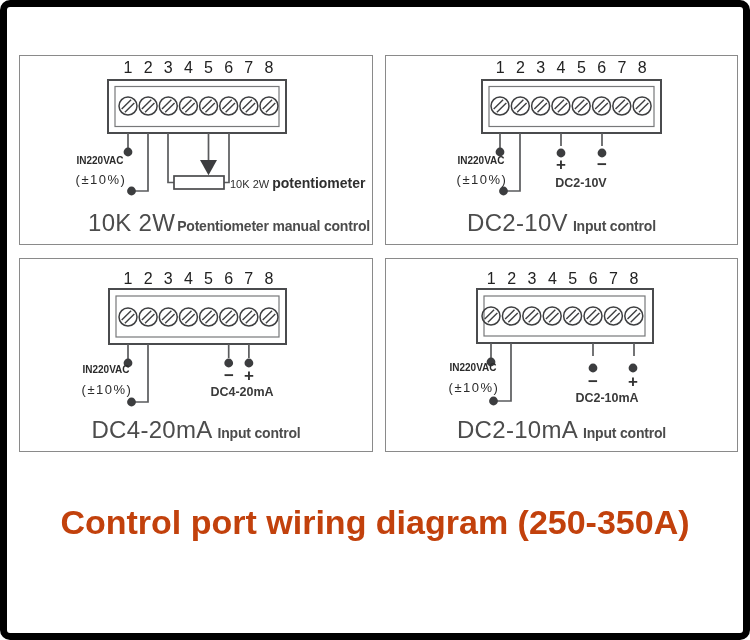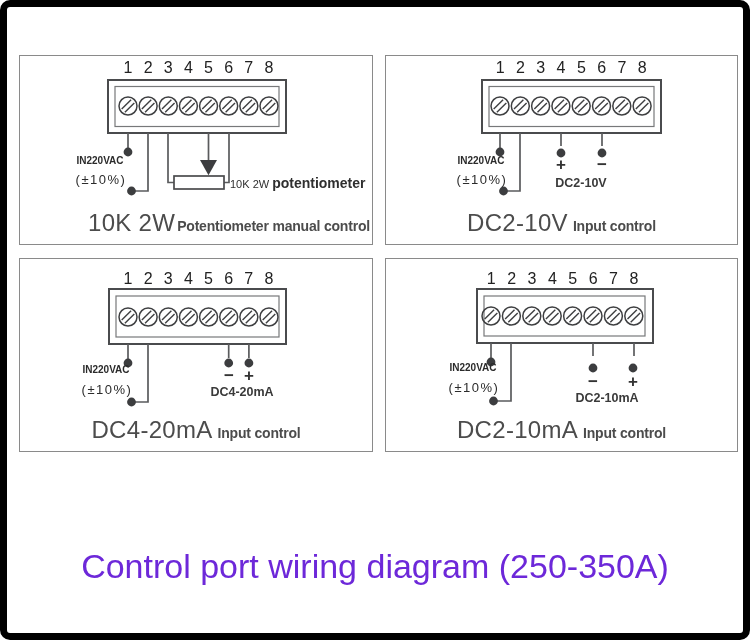--- a/index.html
+++ b/index.html
@@ -23,21 +23,21 @@
   .sym{font-weight:700;font-size:17px;color:#333;transform:translateX(-50%);line-height:1;}
   .sig{font-weight:700;font-size:12.5px;color:#3a3a3a;transform:translateX(-50%);}
   .potlbl{display:flex;align-items:baseline;gap:3px;color:#2f2f2f;}
   .potlbl .v{font-size:11px;}
   .potlbl .n{font-size:14px;font-weight:700;}
   .caption{display:flex;align-items:baseline;gap:5px;color:#4c4c4c;}
   .caption .big{font-size:24px;letter-spacing:0.3px;}
   .caption .small{font-size:14px;font-weight:700;letter-spacing:-0.2px;}
   .caption.centered{left:0;width:100%;justify-content:center;}
   .title{position:absolute;left:0;top:503px;width:100%;text-align:center;
-         font-size:34px;font-weight:400;color:#6d28d9;margin-top:44px;}
+         font-size:34px;font-weight:700;color:#c2410c;}
 </style>
 </head>
 <body>
 
 <div class="page">
 
   <section class="panel" style="left:19px;top:55px;width:354px;height:190px;">
     <div class="tnums" style="left:98px;top:3px;--tw:20.14px;">
         <span>1</span>
         <span>2</span>

